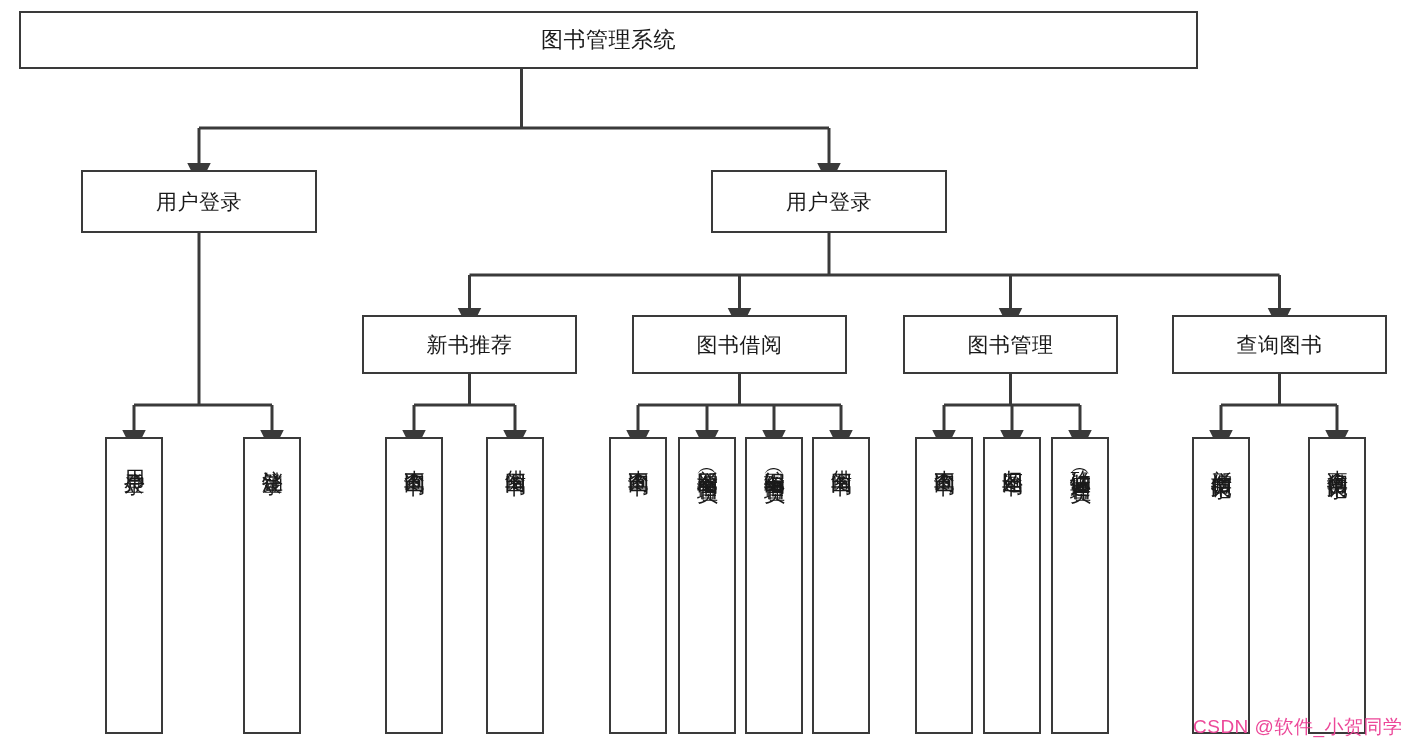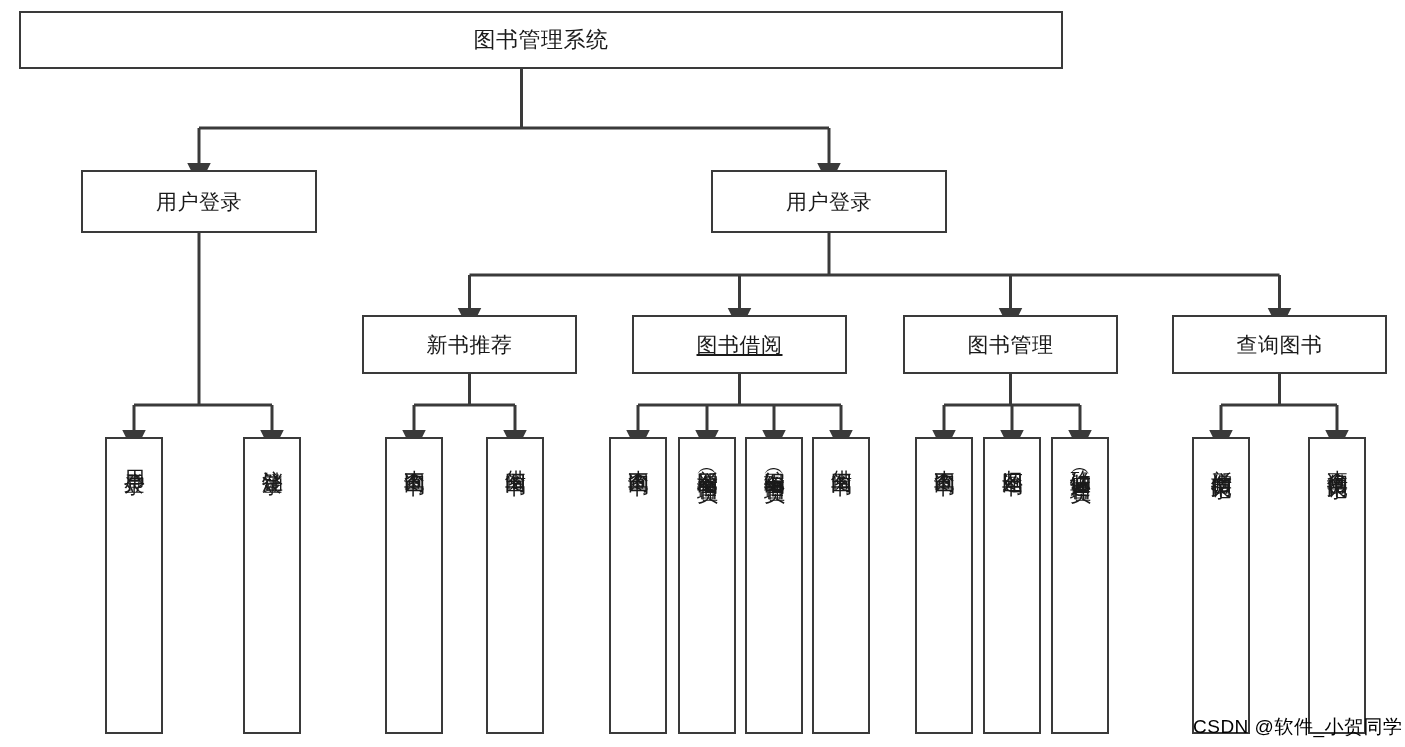--- a/index.html
+++ b/index.html
@@ -57,21 +57,21 @@
     writing-mode: vertical-rl;
     text-orientation: upright;
     font-size: 21px;
     line-height: 1.18;
     letter-spacing: 2px;
     white-space: nowrap;
   }
   .watermark {
     position: absolute;
     font-size: 19px;
-    color: #000000;
+    color: #ec4899;
     white-space: nowrap;
     z-index: 5;
     letter-spacing: 0.5px;
   }
 </style>
 </head>
 <body>
 
 <div id="diagram-root">
   <svg id="edge-layer" width="1405" height="747" viewBox="0 0 1405 747" xmlns="http://www.w3.org/2000/svg">
@@ -111,33 +111,33 @@
         <path d="M1012,405 L1012,434" marker-end="url(#arrowhead)"></path>
         <path d="M1080,405 L1080,434" marker-end="url(#arrowhead)"></path>
         <path d="M1279.5,374 L1279.5,405"></path>
         <path d="M1221,405 L1337,405"></path>
         <path d="M1221,405 L1221,434" marker-end="url(#arrowhead)"></path>
         <path d="M1337,405 L1337,434" marker-end="url(#arrowhead)"></path>
       </g>
   </svg>
 
   <div id="nodes-layer">
-      <div class="node horizontal root" style="left: 19px; top: 11px; width: 1044px; height: 58px;">
+      <div class="node horizontal root" style="left: 19px; top: 11px; width: 1179px; height: 58px;">
         <span class="node-label">图书管理系统</span>
       </div>
       <div class="node horizontal" style="left: 81px; top: 170px; width: 236px; height: 63px;">
         <span class="node-label">用户登录</span>
       </div>
       <div class="node horizontal" style="left: 711px; top: 170px; width: 236px; height: 63px;">
         <span class="node-label">用户登录</span>
       </div>
       <div class="node horizontal" style="left: 362px; top: 315px; width: 215px; height: 59px;">
         <span class="node-label">新书推荐</span>
       </div>
-      <div class="node horizontal" style="left: 632px; top: 315px; width: 215px; height: 59px; text-decoration: underline;">
+      <div class="node horizontal" style="left: 632px; top: 315px; width: 215px; height: 59px;">
         <span class="node-label">图书借阅</span>
       </div>
       <div class="node horizontal" style="left: 903px; top: 315px; width: 215px; height: 59px;">
         <span class="node-label">图书管理</span>
       </div>
       <div class="node horizontal" style="left: 1172px; top: 315px; width: 215px; height: 59px;">
         <span class="node-label">查询图书</span>
       </div>
       <div class="node vertical" style="left: 105px; top: 437px; width: 58px; height: 297px;">
         <span class="node-label">用户登录</span>

